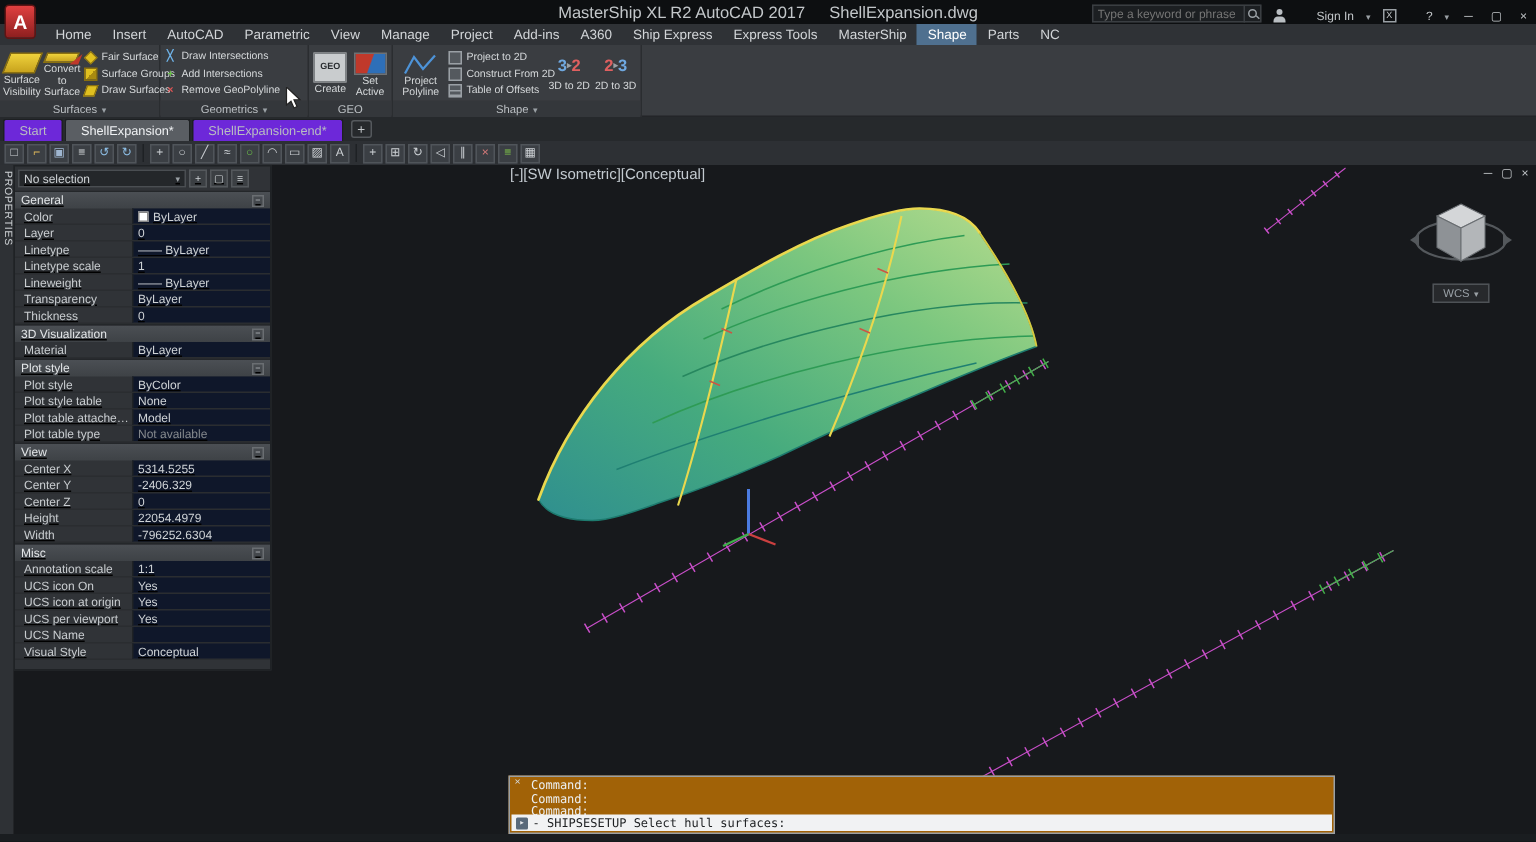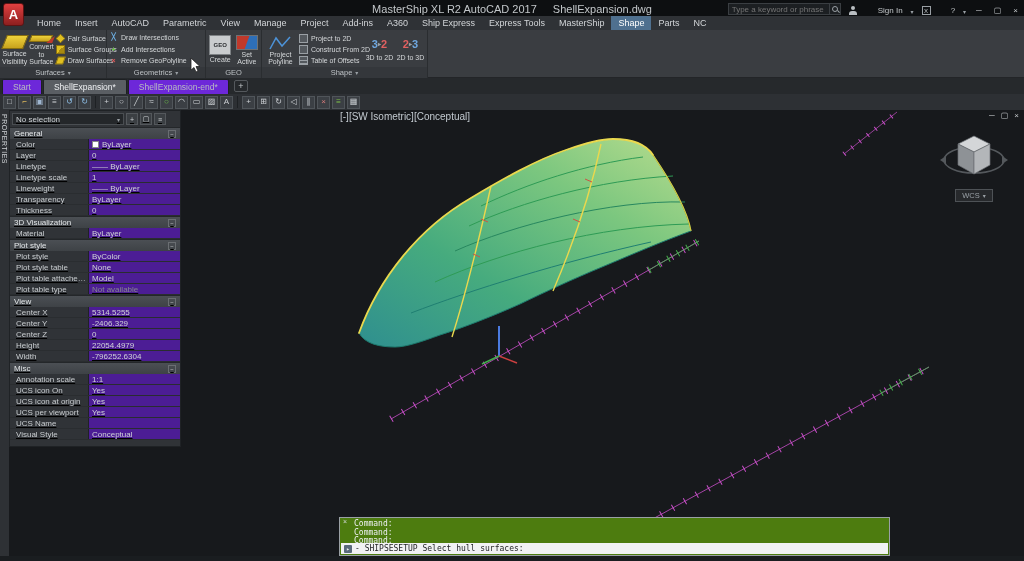--- a/index.html
+++ b/index.html
@@ -85,30 +85,30 @@
   .strip-title { writing-mode:vertical-rl; font-size:7px; color:#cfd3d6; letter-spacing:0.5px; margin:4px auto 0 auto; }
   .palette { position:absolute; left:9px; top:110px; width:172px; height:337px; background:#303337; border:1px solid #1f2225; z-index:6; display:flex; flex-direction:column;text-decoration:underline; }
   .palette-header { height:16px; display:flex; align-items:center; gap:2px; padding:2px; }
   .sel-dd { flex:0 0 112px; height:12px; background:#24272a; border:1px solid #4a4e52; color:#cfd3d6; font-size:8px; display:flex; align-items:center; justify-content:space-between; padding:0 3px; }
   .pal-btn { width:12px; height:12px; background:#3b3f43; border:1px solid #54585c; font-size:7px; color:#cfd3d6; display:flex; align-items:center; justify-content:center; }
   .prop-sections { flex:1; overflow:hidden; font-size:8px; }
   .sec-header { height:12px; background:linear-gradient(#4b4f54,#3e4246); color:#e3e6e8; display:flex; align-items:center; justify-content:space-between; padding:0 4px; border-top:1px solid #24272a; }
   .sec-toggle { width:8px; height:8px; border:1px solid #6a6e72; font-size:6px; line-height:6px; text-align:center; color:#c3c7ca; }
   .prop-row { display:flex; height:11px; align-items:center; border-bottom:1px solid #2a2d30; }
   .prop-label { flex:0 0 78px; padding-left:6px; color:#c9cdd0; white-space:nowrap; overflow:hidden; text-overflow:ellipsis; }
-  .prop-value { flex:1; background:#4c1d95; height:100%; display:flex; align-items:center; padding-left:3px; color:#cfd3d6; border-left:1px solid #1f2225; white-space:nowrap; overflow:hidden; }
+  .prop-value { flex:1; background:#0f172a; height:100%; display:flex; align-items:center; padding-left:3px; color:#cfd3d6; border-left:1px solid #1f2225; white-space:nowrap; overflow:hidden; }
   .prop-value.muted { color:#85898d; }
   .swatch { width:7px; height:7px; background:#ffffff; border:1px solid #888; margin-right:3px; flex:0 0 7px; }
 
   
   .viewcube { position:absolute; left:938px; top:130px; width:72px; height:92px; z-index:5; display:flex; flex-direction:column; align-items:center; }
   .wcs { margin-top:3px; width:38px; height:13px; background:#27292c; border:1px solid #4e5256; color:#9aa1a7; font-size:7.5px; display:flex; align-items:center; justify-content:center; gap:3px; }
 
   
-  .cmdwin { position:absolute; left:339px; top:517px; width:551px; height:39px; background:#4d7c0f; border:1px solid #9aa0a5; z-index:7; }
+  .cmdwin { position:absolute; left:339px; top:517px; width:551px; height:39px; background:#a16207; border:1px solid #9aa0a5; z-index:7; }
   .cmd-close { position:absolute; top:0px; left:3px; font-size:7px; color:#d5d8da; }
   .cmd-history { position:absolute; top:2px; left:14px; right:2px; height:24px; font-family:"DejaVu Sans Mono",monospace; font-size:8px; line-height:8.6px; color:#eceff1; }
   .cmd-input { position:absolute; left:1px; right:1px; bottom:1px; height:11px; background:#f1f2f3; display:flex; align-items:center; gap:3px; padding-left:3px; font-family:"DejaVu Sans Mono",monospace; font-size:8px; color:#1d1f21; }
   .cmd-ico { width:8px; height:8px; background:#5a6a7a; border-radius:1px; flex:0 0 8px; display:flex; align-items:center; justify-content:center; color:#e8eaec; font-size:6px; }
 
   .statusbar { position:absolute; left:0; bottom:0; width:1024px; height:5px; background:#1a1d20; }
 
   .cursor { position:absolute; left:190px; top:58px; z-index:30; }
 </style>
 </head>

